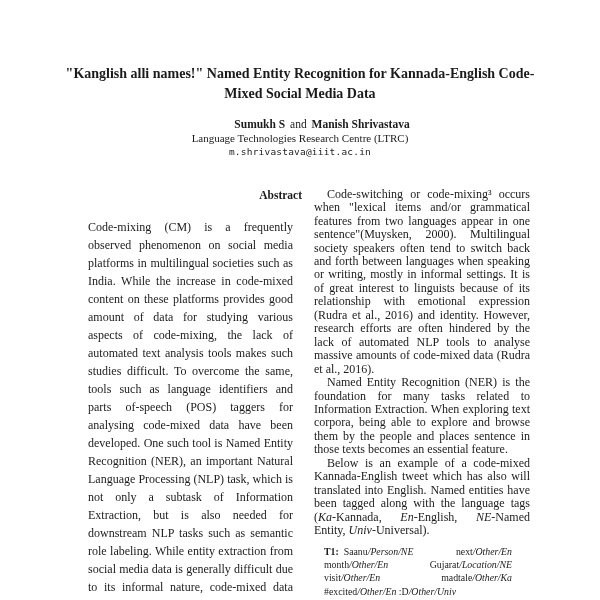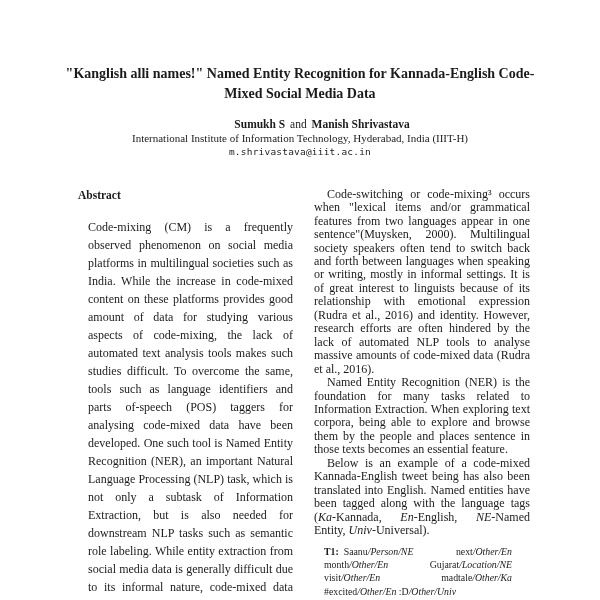--- a/index.html
+++ b/index.html
@@ -45,21 +45,21 @@
   .columns {
     display: flex;
     gap: 12px;
     margin: 29px 0 0 78px;
     width: 452px;
   }
   .col-left  { width: 224px; flex: none; }
   .col-right { width: 216px; flex: none; }
 
   .abstract-heading {
-    text-align: left;
+    text-align: right;
     font-weight: bold;
     font-size: 11.5px;
     margin: 1px 0 17px 0;
   }
   .abstract-text {
     font-size: 12px;
     line-height: 18px;
     text-align: justify;
     margin: 3px;
     padding: 0 6px 0 7px;
@@ -96,39 +96,39 @@
 <div class="page">
 
   <h1 class="title">"Kanglish alli names!" Named Entity Recognition for Kannada-English Code-Mixed Social Media Data</h1>
 
   <div class="authors">
     <span class="name">Sumukh S</span>
     <span class="conj">and</span>
     <span class="name">Manish Shrivastava</span>
   </div>
 
-  <div class="affil">International Institute of Information Technology, Hyderabad, India (IIIT-H)</div>
+  <div class="affil">Language Technologies Research Centre (LTRC)</div>
 
   <div class="email">m.shrivastava@iiit.ac.in</div>
 
   <div class="columns">
 
     <div class="col-left">
       <div class="abstract-heading">Abstract</div>
       <p class="abstract-text">Code-mixing (CM) is a frequently observed phenomenon on social media platforms in multilingual societies such as India. While the increase in code-mixed content on these platforms provides good amount of data for studying various aspects of code-mixing, the lack of automated text analysis tools makes such studies difficult. To overcome the same, tools such as language identifiers and parts of-speech (POS) taggers for analysing code-mixed data have been developed. One such tool is Named Entity Recognition (NER), an important Natural Language Processing (NLP) task, which is not only a subtask of Information Extraction, but is also needed for downstream NLP tasks such as semantic role labeling. While entity extraction from social media data is generally difficult due to its informal nature, code-mixed data further complicates the problem due to its informal, unstructured and incomplete information. In this work, we present the first ever corpus for Kannada-English code-mixed social media data with the corresponding named entity tags for NER. We provide strong baselines with machine learning classification models such as CRF, Bi-LSTM, and Bi-LSTM-CRF on our corpus with word, character, and lexical features.</p>
       <div class="section-heading">
         <span>1</span>
         <span>Introduction</span>
       </div>
     </div>
 
     <div class="col-right">
       <p class="para indent">Code-switching or code-mixing³ occurs when "lexical items and/or grammatical features from two languages appear in one sentence"(Muysken, 2000). Multilingual society speakers often tend to switch back and forth between languages when speaking or writing, mostly in informal settings. It is of great interest to linguists because of its relationship with emotional expression (Rudra et al., 2016) and identity. However, research efforts are often hindered by the lack of automated NLP tools to analyse massive amounts of code-mixed data (Rudra et al., 2016).</p>
       <p class="para indent">Named Entity Recognition (NER) is the foundation for many tasks related to Information Extraction. When exploring text corpora, being able to explore and browse them by the people and places sentence in those texts becomes an essential feature.</p>
-      <p class="para indent"><span>Below is an example of a code-mixed Kannada-English tweet being has also been translated into English. Named entities have been tagged along with the language tags (</span><i>Ka</i><span>-Kannada, </span><i>En</i><span>-English, </span><i>NE</i><span>-Named Entity, </span><i>Univ</i><span>-Universal).</span></p>
+      <p class="para indent"><span>Below is an example of a code-mixed Kannada-English tweet which has also will translated into English. Named entities have been tagged along with the language tags (</span><i>Ka</i><span>-Kannada, </span><i>En</i><span>-English, </span><i>NE</i><span>-Named Entity, </span><i>Univ</i><span>-Universal).</span></p>
 
       <div class="example">
         <span class="lbl">T1:</span><span><span>Saanu</span><i>/Person/NE</i><span> </span><span>next</span><i>/Other/En</i><span> </span><span>month</span><i>/Other/En</i><span> </span><span>Gujarat</span><i>/Location/NE</i><span> </span><span>visit</span><i>/Other/En</i><span> </span><span>madtale</span><i>/Other/Ka</i><span> </span><span>#excited</span><i>/Other/En</i><span> </span><span>:D</span><i>/Other/Univ</i></span>
       </div>
 
     </div>
 
   </div>
 </div>
 

